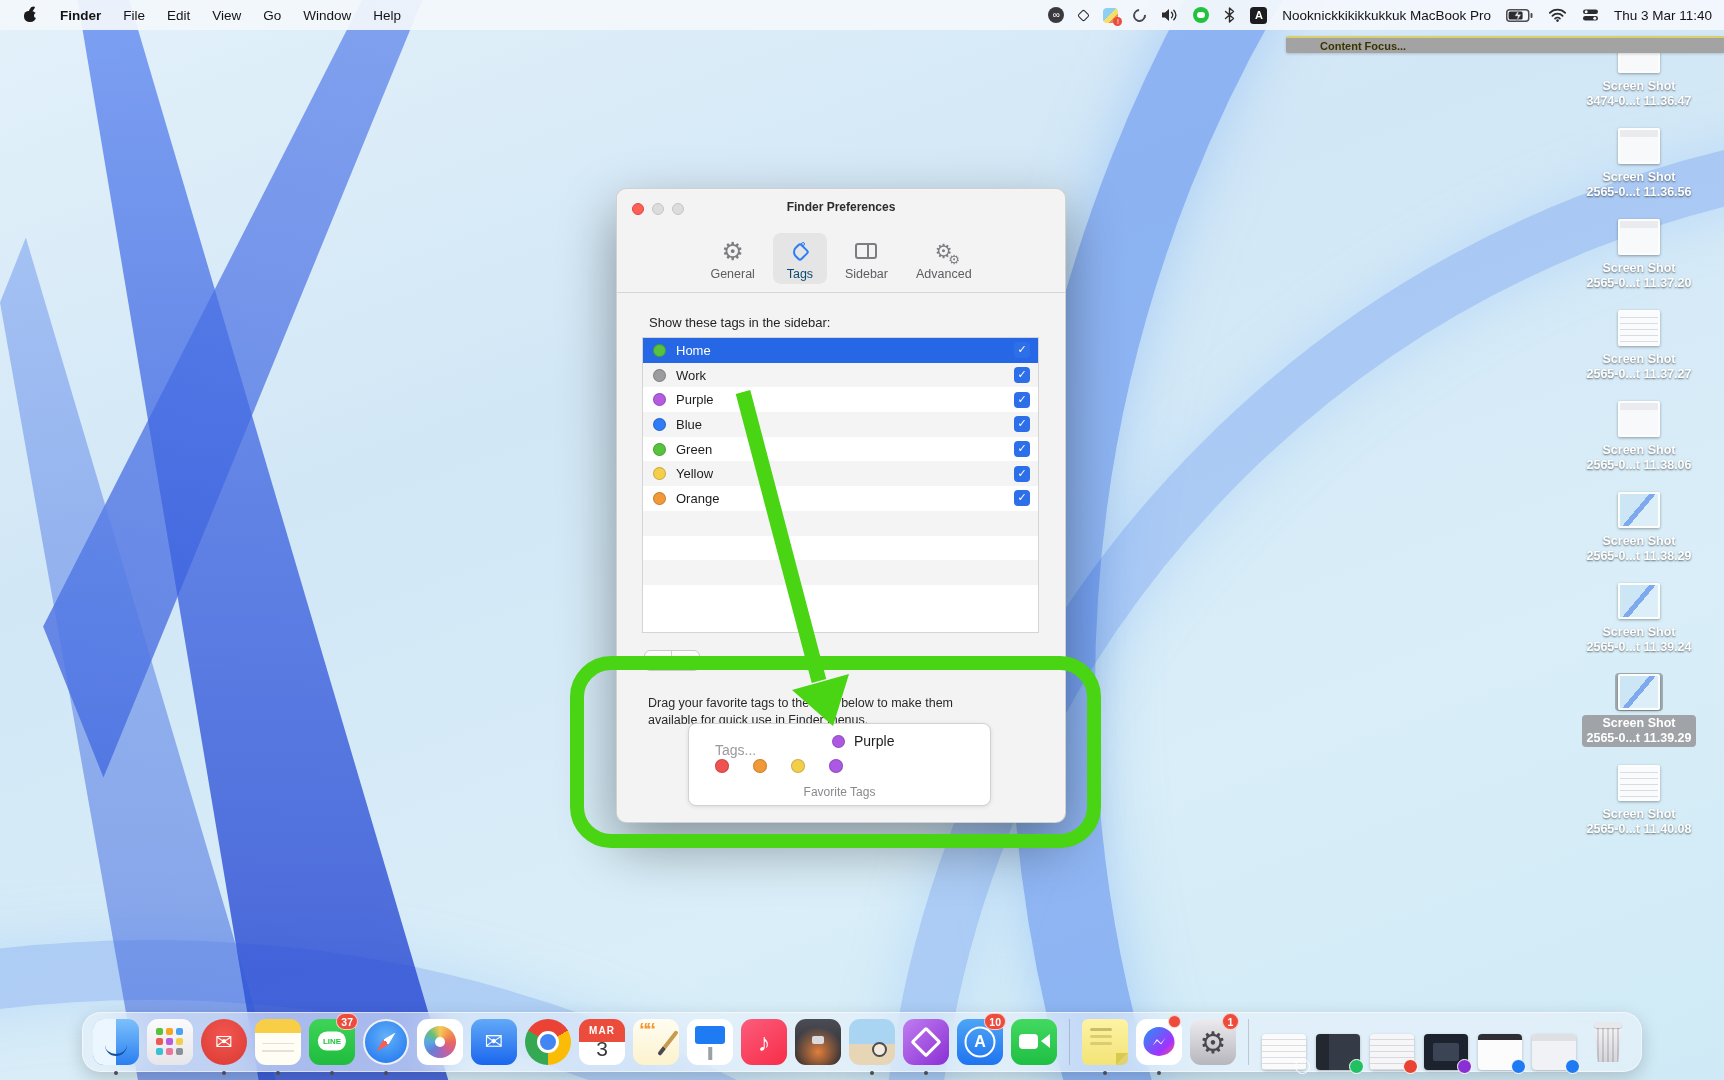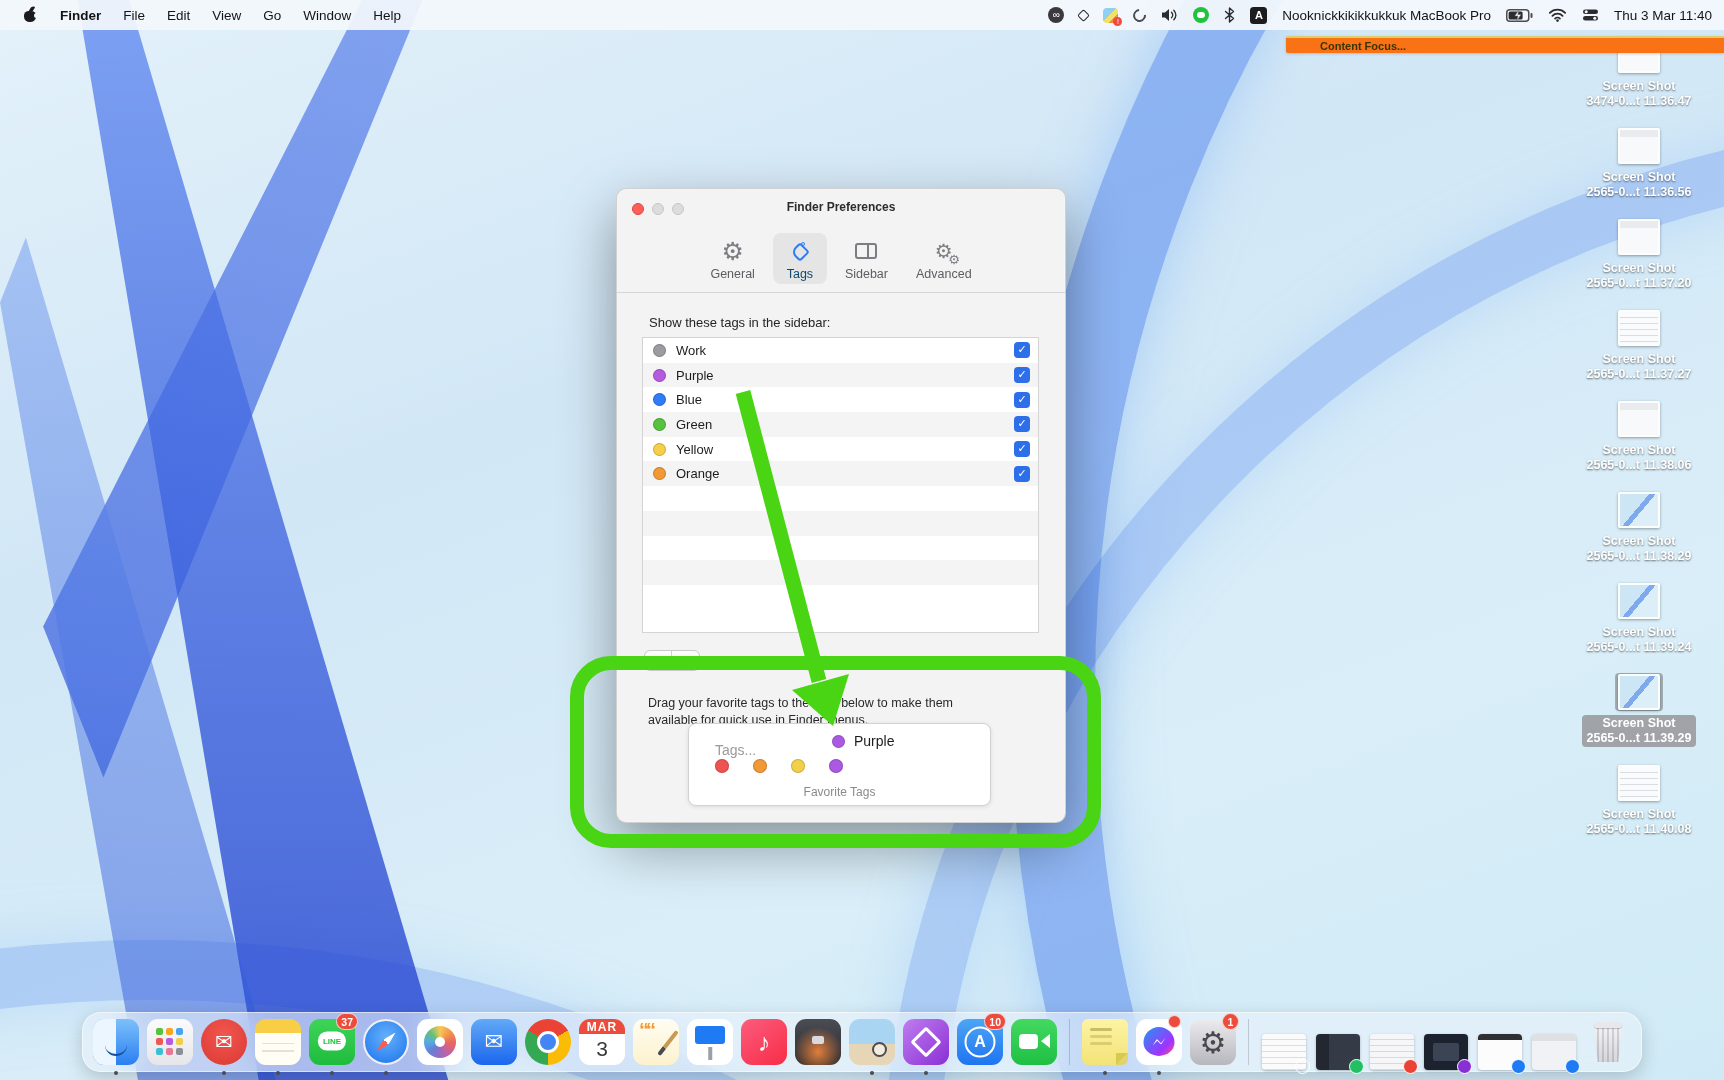--- a/index.html
+++ b/index.html
@@ -43,21 +43,21 @@
   .photos-wrap { position:relative; }
   i.papp { width:15px; height:15px; border-radius:4px; background:linear-gradient(135deg,#8fd0f2 0 45%,#f2e06a 45% 70%,#ee8c4a 70%); display:block; }
   i.alert { position:absolute; right:-4px; bottom:-3px; width:9px; height:9px; border-radius:50%; background:#ec4c3c; color:#fff; font-size:7px; font-style:normal; text-align:center; line-height:9px; }
   i.donut { width:13px; height:13px; border-radius:50%; border:2.2px solid #4c4c50; border-top-color:transparent; transform:rotate(40deg); display:block; }
   i.linec { width:16px; height:16px; border-radius:50%; background:#21c33e; position:relative; display:block; }
   i.linec::after { content:""; position:absolute; left:4px; top:5px; width:8px; height:6px; background:#fff; border-radius:3px; }
   i.abox { width:17px; height:17px; background:#1c1c1e; border-radius:3.5px; color:#fff; font-size:11px; font-weight:bold; font-style:normal; display:flex; align-items:center; justify-content:center; }
 
   
   #banner { position:absolute; left:1286px; right:0; top:36px; height:17px; z-index:40;
-    background:#f97316; border-top:2px solid #d9cf6c; border-radius:2px 0 0 2px;
+    background:#a3a3a3; border-top:2px solid #d9cf6c; border-radius:2px 0 0 2px;
     display:flex; align-items:center; box-shadow:0 1px 3px rgba(0,0,0,.18); }
   #banner span { font-size:11px; font-weight:bold; color:#3c3400; padding-left:34px; }
 
   
   #desktop-icons { position:absolute; top:36px; right:10px; width:150px; z-index:5;
     display:flex; flex-direction:column; align-items:center; gap:17px; }
   .desk-item { width:150px; height:74px; display:flex; flex-direction:column; align-items:center; cursor:default; }
   .desk-item .thumb { width:48px; height:38px; border-radius:4px; padding:3px; background:transparent; display:flex; align-items:center; justify-content:center; }
   .desk-item .thumb::before { content:""; width:42px; height:32px; border:2px solid #fdfdfd; border-radius:2px;
     box-shadow:0 1px 3px rgba(0,0,0,.35); display:block; }
@@ -165,22 +165,22 @@
     clip-path:polygon(0 50%,50% 0,100% 50%,50% 100%); }
   .icon-photos { background:#fff; }
   .icon-photos::before { content:""; position:absolute; left:50%; top:50%; transform:translate(-50%,-50%); width:32px; height:32px; border-radius:50%;
     background:conic-gradient(#f6c343,#ef8b3a,#e8574b,#c64f8e,#8e5bb8,#5472d3,#45a1e0,#54b86a,#f6c343); opacity:.9; }
   .icon-photos::after { content:""; position:absolute; left:50%; top:50%; transform:translate(-50%,-50%); width:10px; height:10px; border-radius:50%; background:#fff; }
   .icon-mail { background:linear-gradient(#62a9f7,#1a66ee); }
   .icon-mail::before { content:"\2709"; position:absolute; inset:0; display:flex; align-items:center; justify-content:center; color:#fff; font-size:22px; }
   .icon-chrome { border-radius:50%; background:conic-gradient(from -60deg,#ea4335 0 120deg,#fbbc05 120deg 240deg,#34a853 240deg 360deg); }
   .icon-chrome::after { content:""; position:absolute; left:50%; top:50%; transform:translate(-50%,-50%); width:16px; height:16px; border-radius:50%; background:#4285f4; border:3.5px solid #fff; }
   .icon-calendar { background:#fff; }
-  .icon-calendar .cal-top { display:flex; position:absolute; top:0; left:0; right:0; height:15px; background:#ec4c3c;
-    border-radius:11px 11px 0 0; color:#fff; font-size:12px; font-weight:bold; align-items:center; justify-content:center; letter-spacing:1px; }
+  .icon-calendar .cal-top { display:flex; position:absolute; top:0; left:0; right:0; height:23px; background:#ec4c3c;
+    border-radius:11px 11px 0 0; color:#fff; font-size:10px; font-weight:bold; align-items:center; justify-content:center; letter-spacing:1px; }
   .icon-calendar .cal-num { display:flex; position:absolute; top:13px; left:0; right:0; bottom:0; align-items:center; justify-content:center; font-size:21px; color:#3a3a3c; }
   .icon-text-editor { background:linear-gradient(#fffdf2,#fcf2cd); }
   .icon-text-editor::before { content:"\201C\201C"; position:absolute; left:6px; top:0px; color:#f19937; font-size:20px; font-weight:bold; letter-spacing:-3px; }
   .icon-text-editor::after { content:""; position:absolute; right:9px; top:9px; width:4px; height:30px; border-radius:2px;
     background:linear-gradient(180deg,#c89a52 0 70%,#4a4a4e 70%); transform:rotate(38deg); }
   .icon-keynote { background:#fff; }
   .icon-keynote::before { content:""; position:absolute; left:8px; top:7px; width:30px; height:18px; background:#1f7bf4; border-radius:3px; }
   .icon-keynote::after { content:""; position:absolute; left:50%; transform:translateX(-50%); bottom:5px; width:3.5px; height:13px; background:#98a0a8;
     box-shadow:-5px 11px 0 -5px #98a0a8; }
   .icon-music { background:linear-gradient(145deg,#fc5c7d,#f72d47); }
@@ -352,20 +352,25 @@
     <span class="tab-icon icon-advanced">
           <i class="g1"></i>
           <i class="g2"></i>
         </span>
     <span class="tab-label">Advanced</span>
   </div>
 </div>
   <div id="content">
     <div id="list-label">Show these tags in the sidebar:</div>
     <div id="tag-list">
+  <div class="tag-row selected">
+    <span class="tag-dot" style="background: rgb(87, 194, 61);"></span>
+    <span class="tag-name">Home</span>
+    <span class="tag-check"></span>
+  </div>
 
   <div class="tag-row">
     <span class="tag-dot" style="background: rgb(155, 155, 160);"></span>
     <span class="tag-name">Work</span>
     <span class="tag-check"></span>
   </div>
 
   <div class="tag-row">
     <span class="tag-dot" style="background: rgb(180, 91, 224);"></span>
     <span class="tag-name">Purple</span>

